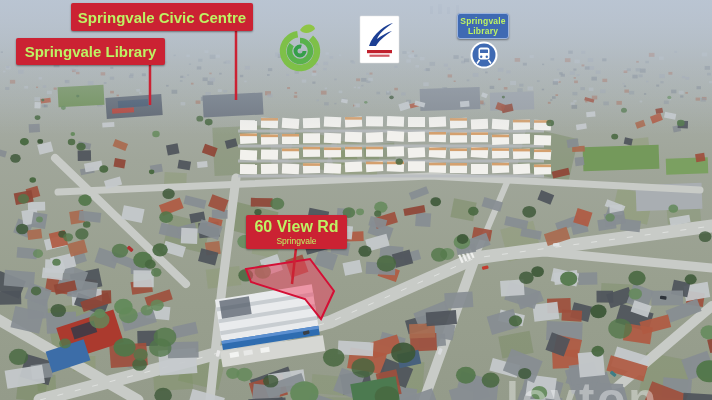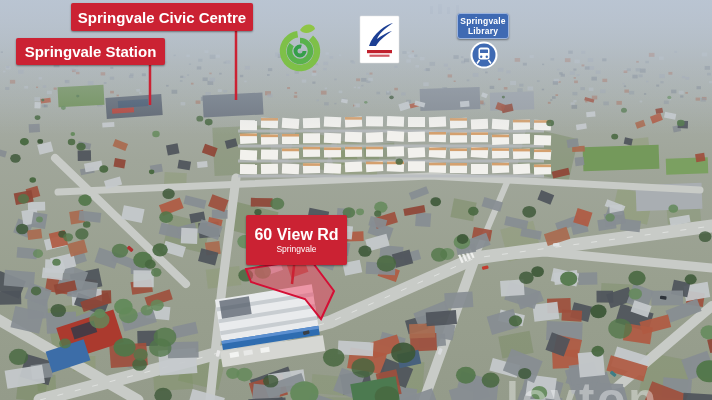--- a/index.html
+++ b/index.html
@@ -3,27 +3,27 @@
 <meta charset="utf-8">
 <style>
   html,body{margin:0;padding:0;background:#1e2126;}
   .stage{
     position:relative;width:712px;height:400px;overflow:hidden;
     font-family:"Liberation Sans",sans-serif;background:#a2a89c;
   }
   .stage svg.scene{position:absolute;left:0;top:0;}
   .red-label{
     position:absolute;display:flex;align-items:center;justify-content:center;
-    box-sizing:border-box;background:#cb2233;color:#ffffff;font-weight:bold;
+    box-sizing:border-box;background:#cb2233;color:#bef264;font-weight:bold;
     white-space:nowrap;border-radius:2px;box-shadow:0 1px 2px rgba(0,0,0,.4);
     z-index:5;
   }
   #label-civic{left:71px;top:3px;width:182px;height:28px;font-size:15px;}
   #label-library{left:16px;top:38px;width:149px;height:27px;font-size:15px;}
-  #label-property{left:246px;top:215px;width:101px;height:50px;flex-direction:column;line-height:1;}
+  #label-property{left:246px;top:215px;width:101px;height:34px;flex-direction:column;line-height:1;}
   #label-property .title{font-size:16px;}
   #label-property .subtitle{font-size:8.5px;font-weight:normal;margin-top:2px;}
   #label-station{
     left:457px;top:13px;width:52px;height:26px;flex-direction:column;
     background:#3f6ab3;border:1px solid #9bb3dd;border-radius:3px;
     font-size:8.5px;line-height:1.2;letter-spacing:.2px;
   }
   #watermark{
     position:absolute;left:506px;top:372px;z-index:6;
     font-size:46px;font-weight:bold;letter-spacing:3px;
@@ -933,21 +933,21 @@
         <path d="M-4.5,5 L-7,8.5 M4.5,5 L7,8.5" stroke="#ffffff" stroke-width="1.6"></path>
       </g>
     </g>
   </svg>
 
   <div id="label-civic" class="red-label">
     <span>Springvale Civic Centre</span>
   </div>
 
   <div id="label-library" class="red-label">
-    <span>Springvale Station</span>
+    <span>Springvale Library</span>
   </div>
 
   <div id="label-property" class="red-label">
     <span class="title">60 View Rd</span>
     <span class="subtitle">Springvale</span>
   </div>
 
   <div id="label-station" class="red-label">
     <span>Springvale</span>
     <span>Library</span>

